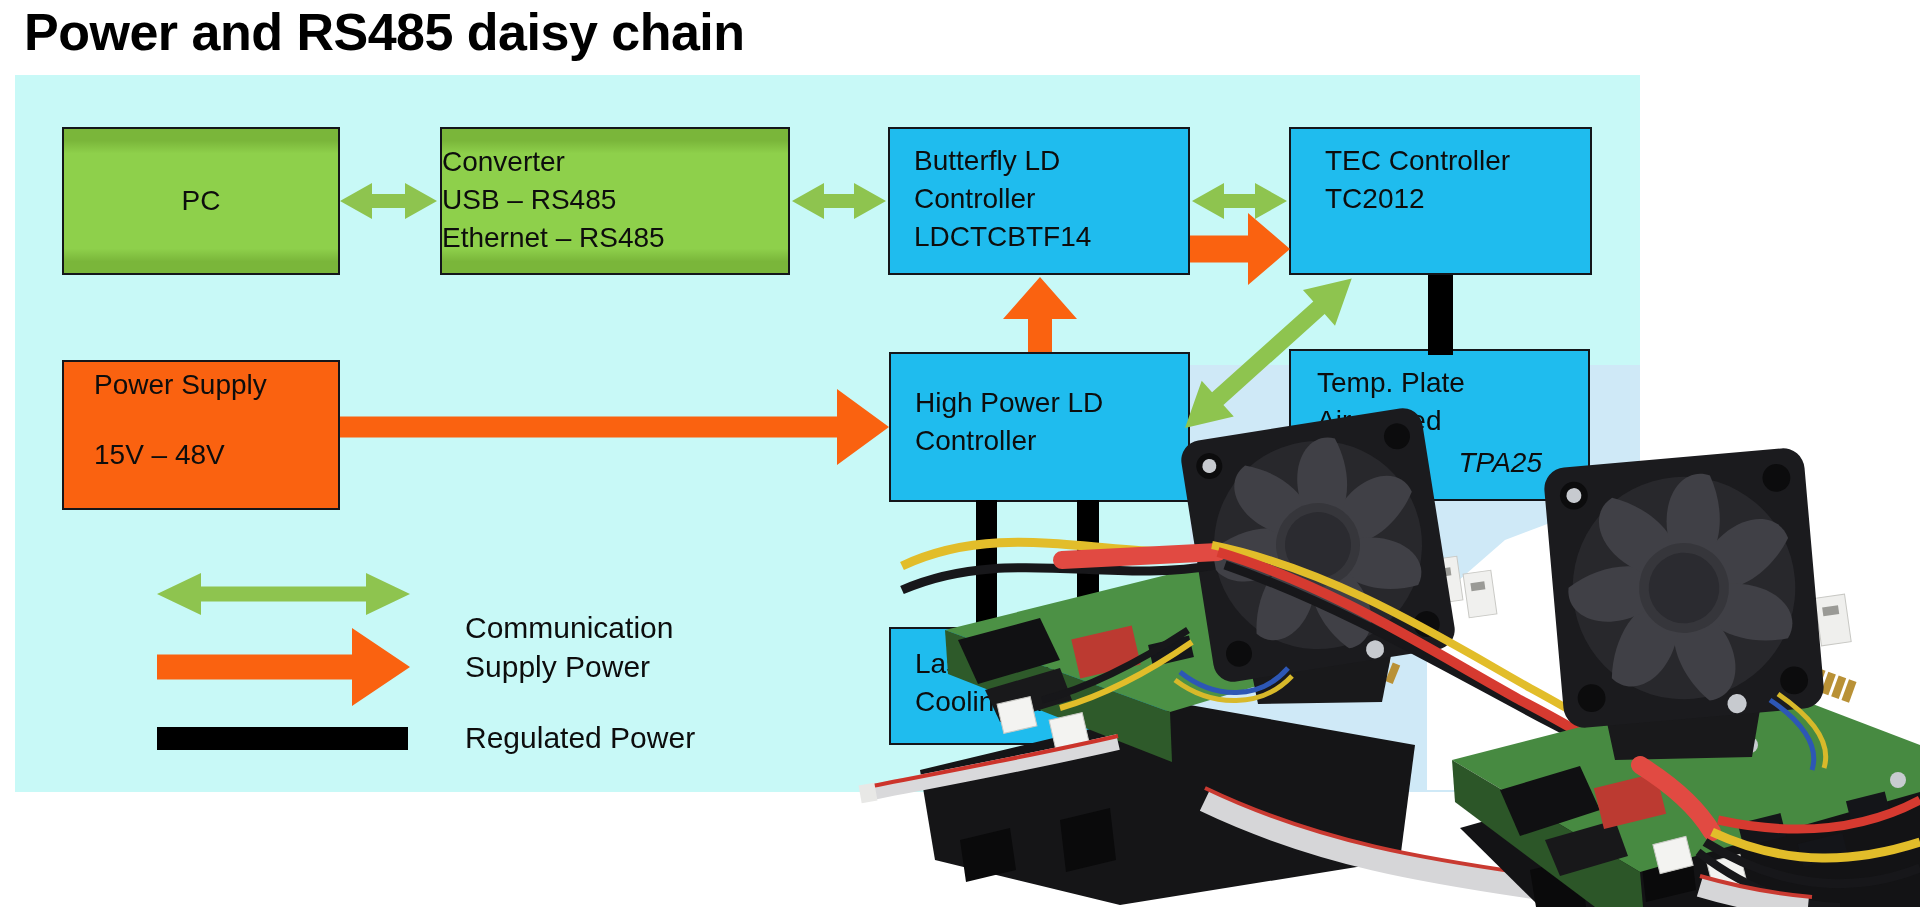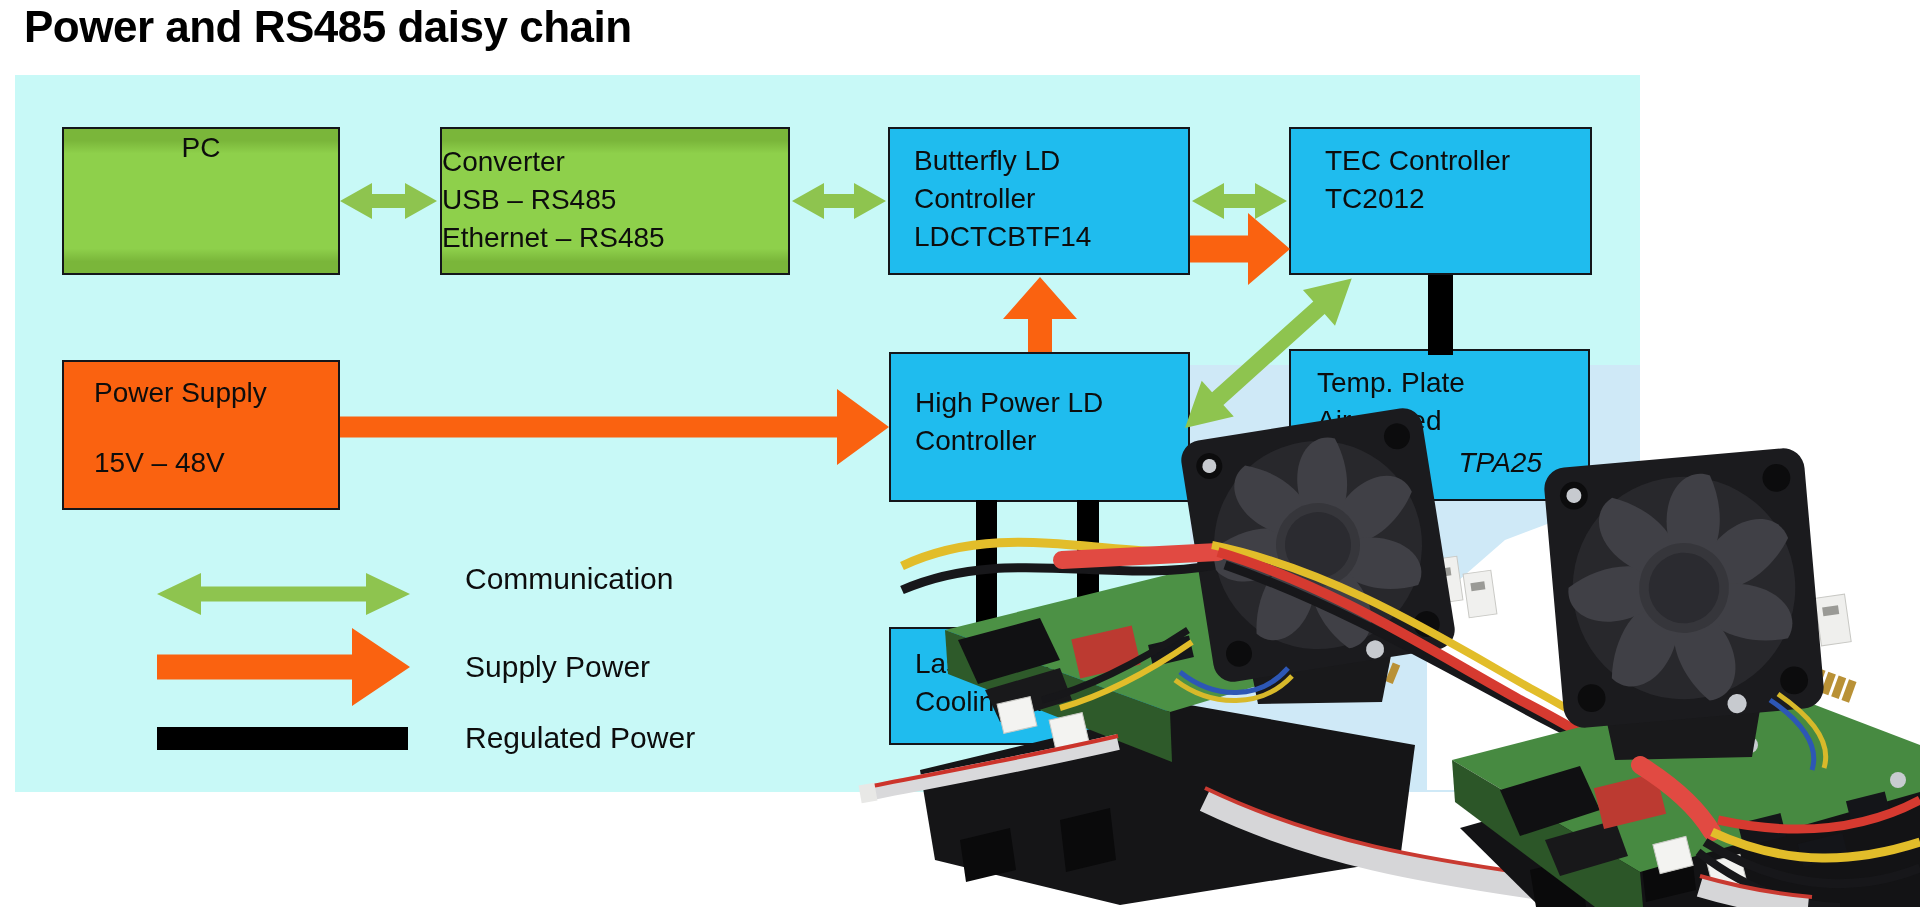--- a/index.html
+++ b/index.html
@@ -1,44 +1,44 @@
 <!DOCTYPE html>
 <html style="--page-bg: #ffffff; --panel-bg: #c8f9f7; --panel-light-bg: #cfe9f7; --green-box: #8ed04b; --green-box-edge: #7ab63a; --blue-box: #1fbcee; --orange: #fa6210; --comm-green: #8ec44f; --black-line: #000000; --box-border: #14161a; --text: #0d0d0d;"><head>
 <meta charset="utf-8">
 <style>
   html,body{margin:0;padding:0;background:#fff;}
   .stage{position:relative;width:1920px;height:907px;overflow:hidden;
          background:var(--page-bg,#ffffff);
          font-family:"Liberation Sans",sans-serif;color:var(--text,#0d0d0d);}
-  .title{position:absolute;left:24px;top:2px;font-size:44px;font-weight:bold;
+  .title{position:absolute;left:24px;top:2px;font-size:52px;font-weight:bold;
          letter-spacing:-0.5px;color:#000;white-space:nowrap;}
   .panel{position:absolute;left:15px;top:75px;width:1625px;height:717px;
          background:var(--panel-bg,#c8f9f7);}
   .panel-light{position:absolute;left:1190px;top:365px;width:450px;height:427px;
          background:var(--panel-light-bg,#cfe9f7);}
   .node{position:absolute;box-sizing:border-box;border:2px solid var(--box-border,#14161a);
         font-size:28px;line-height:38px;color:var(--text,#0d0d0d);}
   .node.green{background:linear-gradient(180deg,
         var(--green-box-edge,#7ab63a) 0%,var(--green-box-edge,#7ab63a) 8%,
         var(--green-box,#8ed04b) 17%,var(--green-box,#8ed04b) 83%,
         var(--green-box-edge,#7ab63a) 92%,var(--green-box-edge,#7ab63a) 100%);}
   .node.blue{background:var(--blue-box,#1fbcee);}
   .node.orange{background:var(--orange,#fa6210);}
-  #pc{left:62px;top:127px;width:278px;height:148px;display:flex;align-items:flex-start;justify-content:center;}
+  #pc{left:62px;top:127px;width:278px;height:148px;display:flex;align-items:center;justify-content:center;}
   #converter{left:440px;top:127px;width:350px;height:148px;padding-top:14px;}
   #butterfly{left:888px;top:127px;width:302px;height:148px;padding:13px 0 0 24px;}
   #tec{left:1289px;top:127px;width:303px;height:148px;padding:13px 0 0 34px;}
-  #power-supply{left:62px;top:360px;width:278px;height:150px;padding:12px 0 0 30px;}
+  #power-supply{left:62px;top:360px;width:278px;height:150px;padding:4px 0 0 30px;}
   #high-power{left:889px;top:352px;width:301px;height:150px;padding:30px 0 0 24px;}
   #temp-plate{left:1289px;top:349px;width:301px;height:152px;padding:13px 0 0 26px;}
   #laser{left:889px;top:627px;width:299px;height:118px;padding:16px 0 0 24px;}
   .gap-top{margin-top:32px;}
   .tpa{text-align:right;padding-right:46px;margin-top:4px;font-style:italic;}
   .legend-label{position:absolute;font-size:30px;line-height:38px;color:#0d0d0d;white-space:nowrap;}
-  #ll-comm{left:465px;top:560px;}
+  #ll-comm{left:465px;top:609px;}
   #ll-supply{left:465px;top:648px;}
   #ll-reg{left:465px;top:719px;}
   svg.overlay{position:absolute;left:0;top:0;width:1920px;height:907px;pointer-events:none;}
   .comm{fill:var(--comm-green,#8ec44f);}
   .supply{fill:var(--orange,#fa6210);}
   .reg{fill:var(--black-line,#000000);}
 </style>
 </head>
 <body>
 

